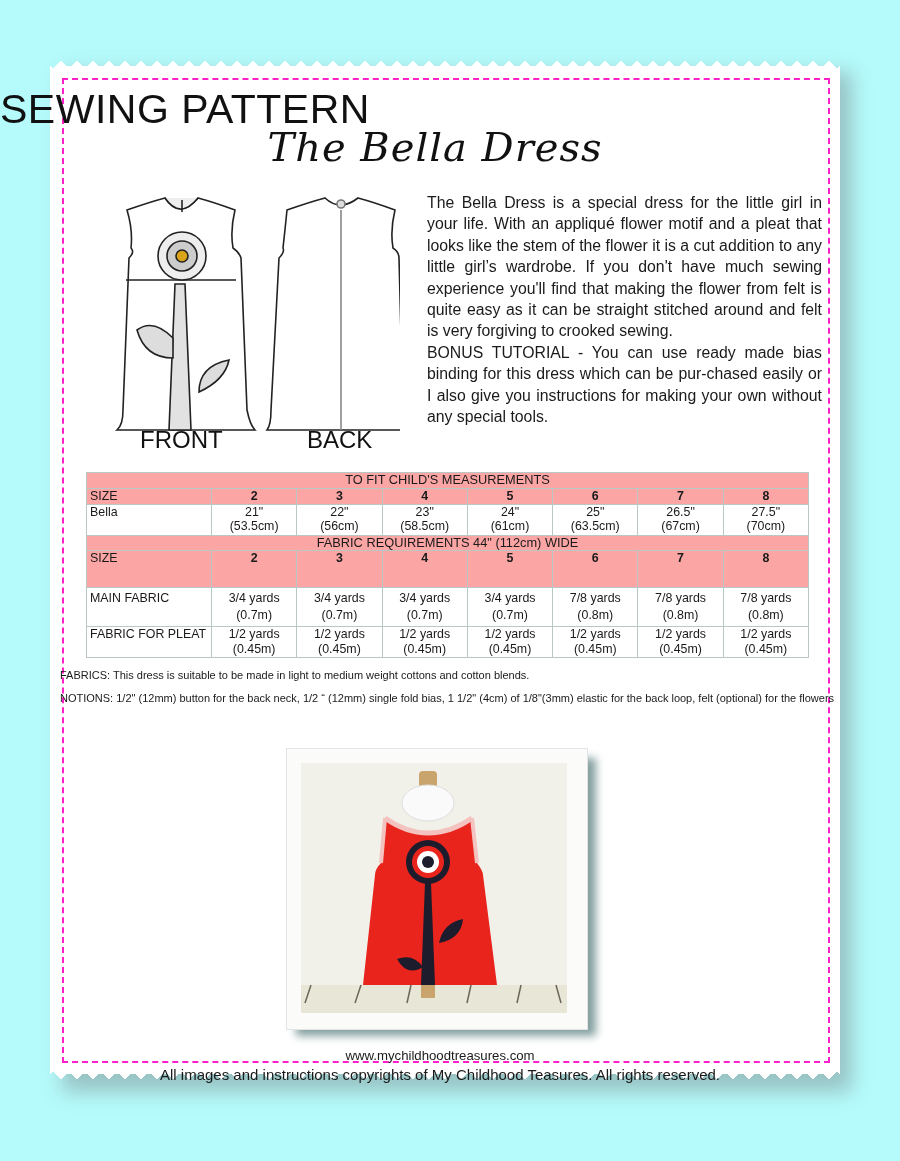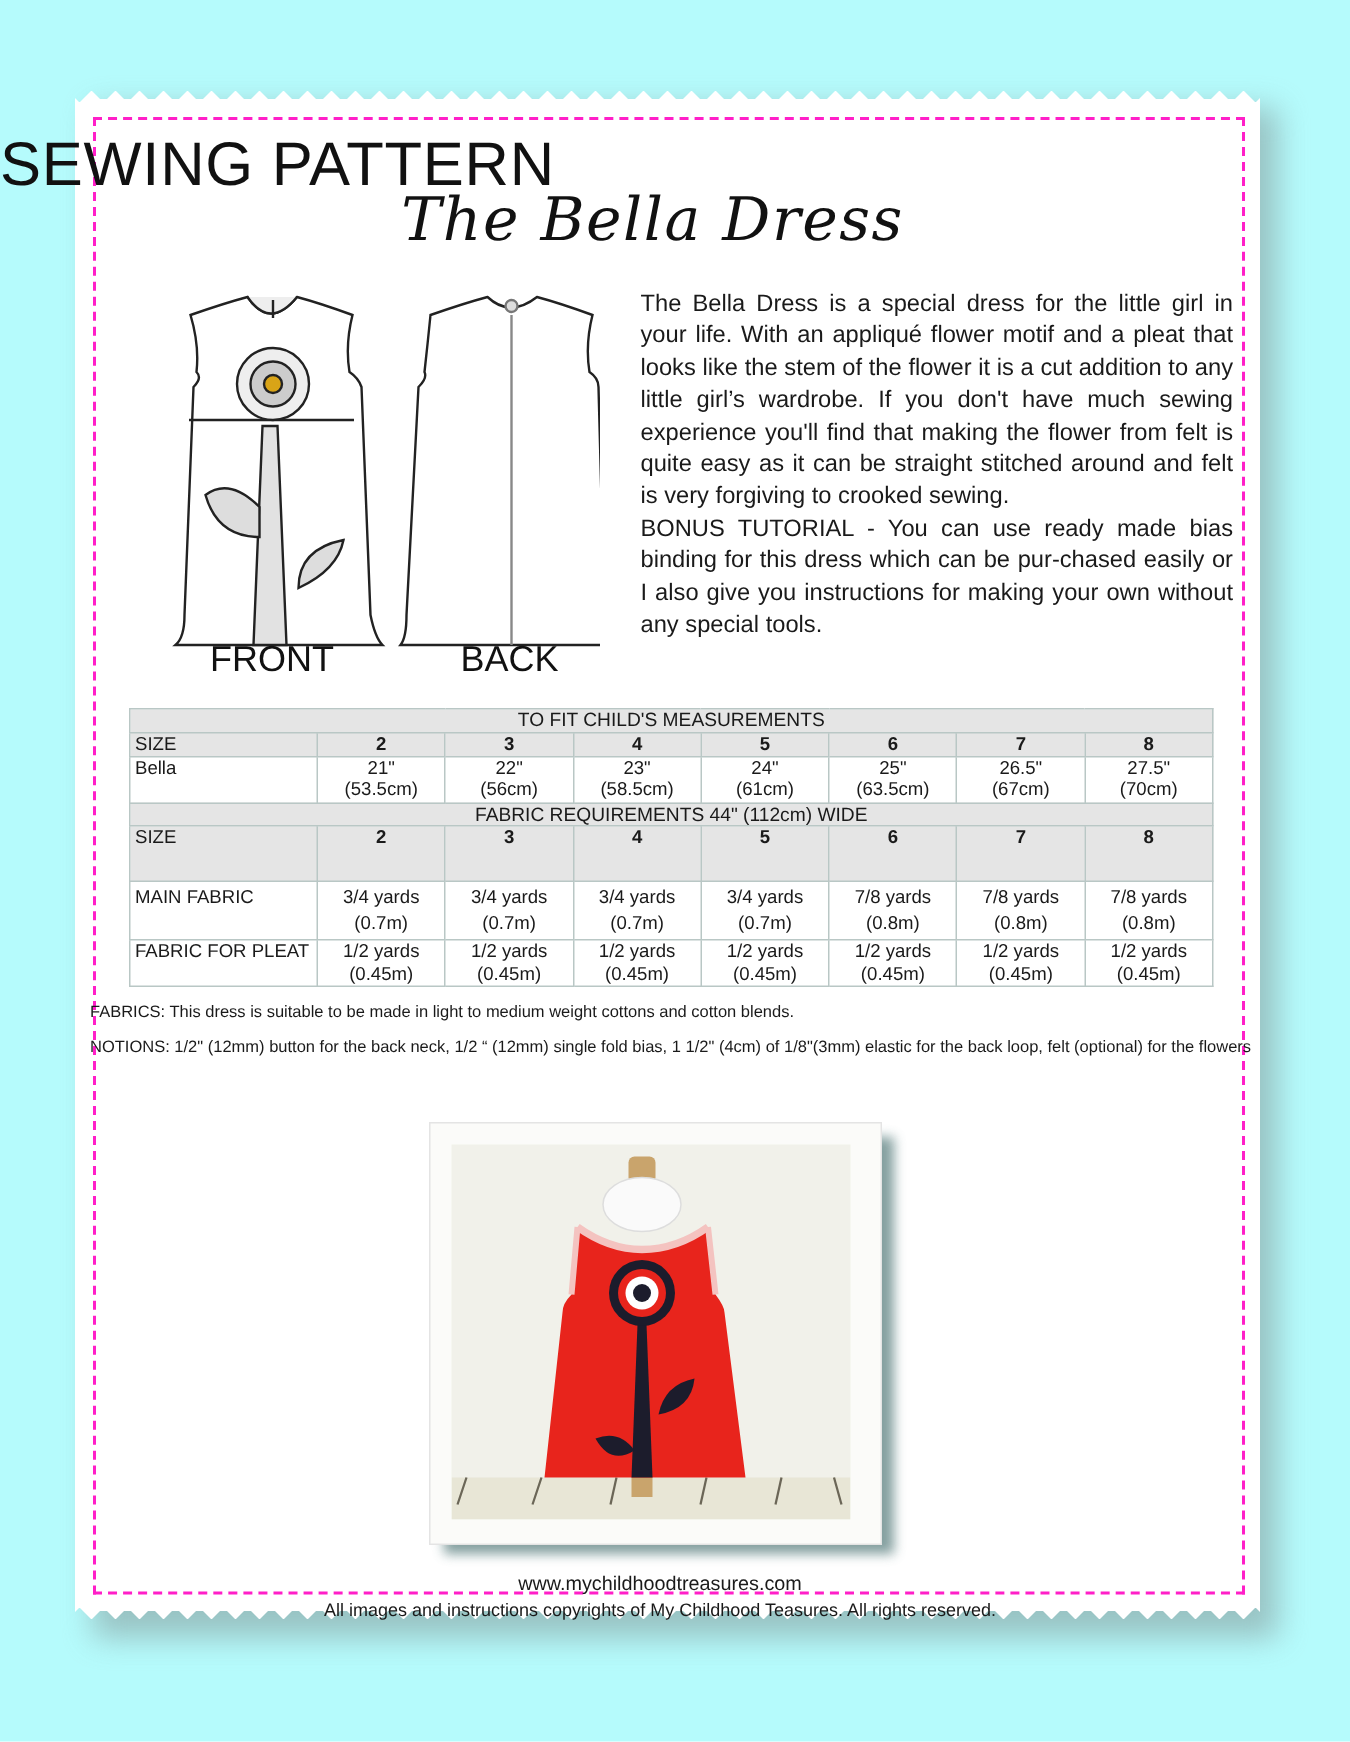--- a/index.html
+++ b/index.html
@@ -57,36 +57,36 @@
     position:absolute; left:427px; top:192px; width:395px;
     font-size:15.8px; line-height:21.4px; text-align:justify; color:#1a1a1a;
   }
   .desc p { margin:0; }
   table.sizes {
     position:absolute; left:86px; top:472px; width:723px;
     border-collapse:collapse; font-size:12.4px; color:#1a1a1a;
   }
   table.sizes td { border:1px solid #b9c7c5; padding:0 3px; text-align:center; vertical-align:top; line-height:14.5px; }
   table.sizes td.lab { text-align:left; width:118px; }
-  table.sizes tr.pink td { background:#e5e5e5; }
+  table.sizes tr.pink td { background:#fca5a5; }
   table.sizes tr.head td { text-align:center; font-size:12.8px; height:14px; }
   table.sizes tr.size1 td { font-weight:bold; height:15px; }
   table.sizes tr.size1 td.lab { font-weight:normal; }
   table.sizes tr.size2 td { font-weight:bold; height:36px; }
   table.sizes tr.size2 td.lab { font-weight:normal; }
   table.sizes tr.chest td { height:30px; }
   table.sizes tr.main td { height:36px; line-height:17px; padding-top:2px; }
   table.sizes tr.pleat td { height:30px;margin-left:24px; }
   .notes { position:absolute; left:60px; top:665px; width:780px; font-size:11px; color:#1a1a1a; line-height:21px; }
   .notes p { margin:0 0 2px 0; }
   .photo-shadow { position:absolute; left:296px; top:758px; width:300px; height:278px; background:#6f8f8f; filter:blur(4px); opacity:0.85; }
   .photo { position:absolute; left:286px; top:748px; width:300px; height:280px; background:#fbfbf9; border:1px solid #e4e4e4; }
   .photo-inner { position:absolute; left:14px; top:14px; width:266px; height:250px; background:#f2f3ec; overflow:hidden; }
   .footer1 { position:absolute; left:0; width:880px; top:1048px; text-align:center; font-size:13.2px; color:#1a1a1a; }
-  .footer2 { position:absolute; left:0; width:880px; top:1066px; text-align:center; font-size:12px; color:#1a1a1a; }
+  .footer2 { position:absolute; left:0; width:880px; top:1066px; text-align:center; font-size:15px; color:#1a1a1a; }
 </style>
 </head>
 <body>
 
 <div class="shadow"></div>
 <div class="paper"></div>
 <div class="paper2"></div>
 <div class="inner"></div>
 <div class="dash"></div>
 

